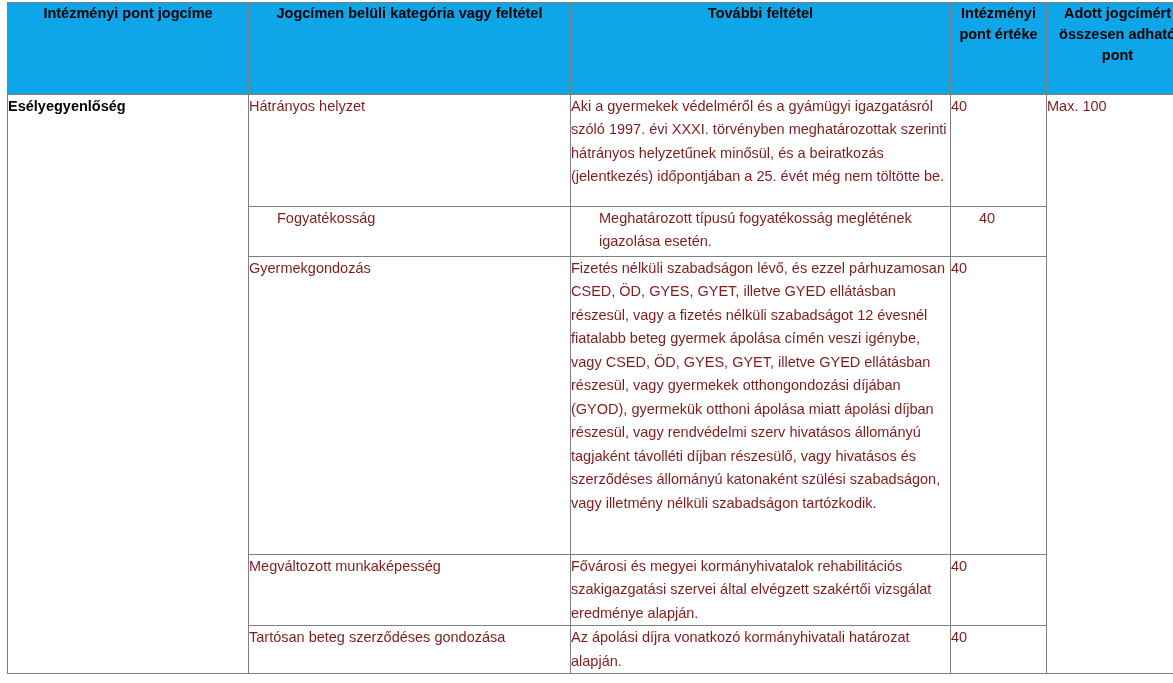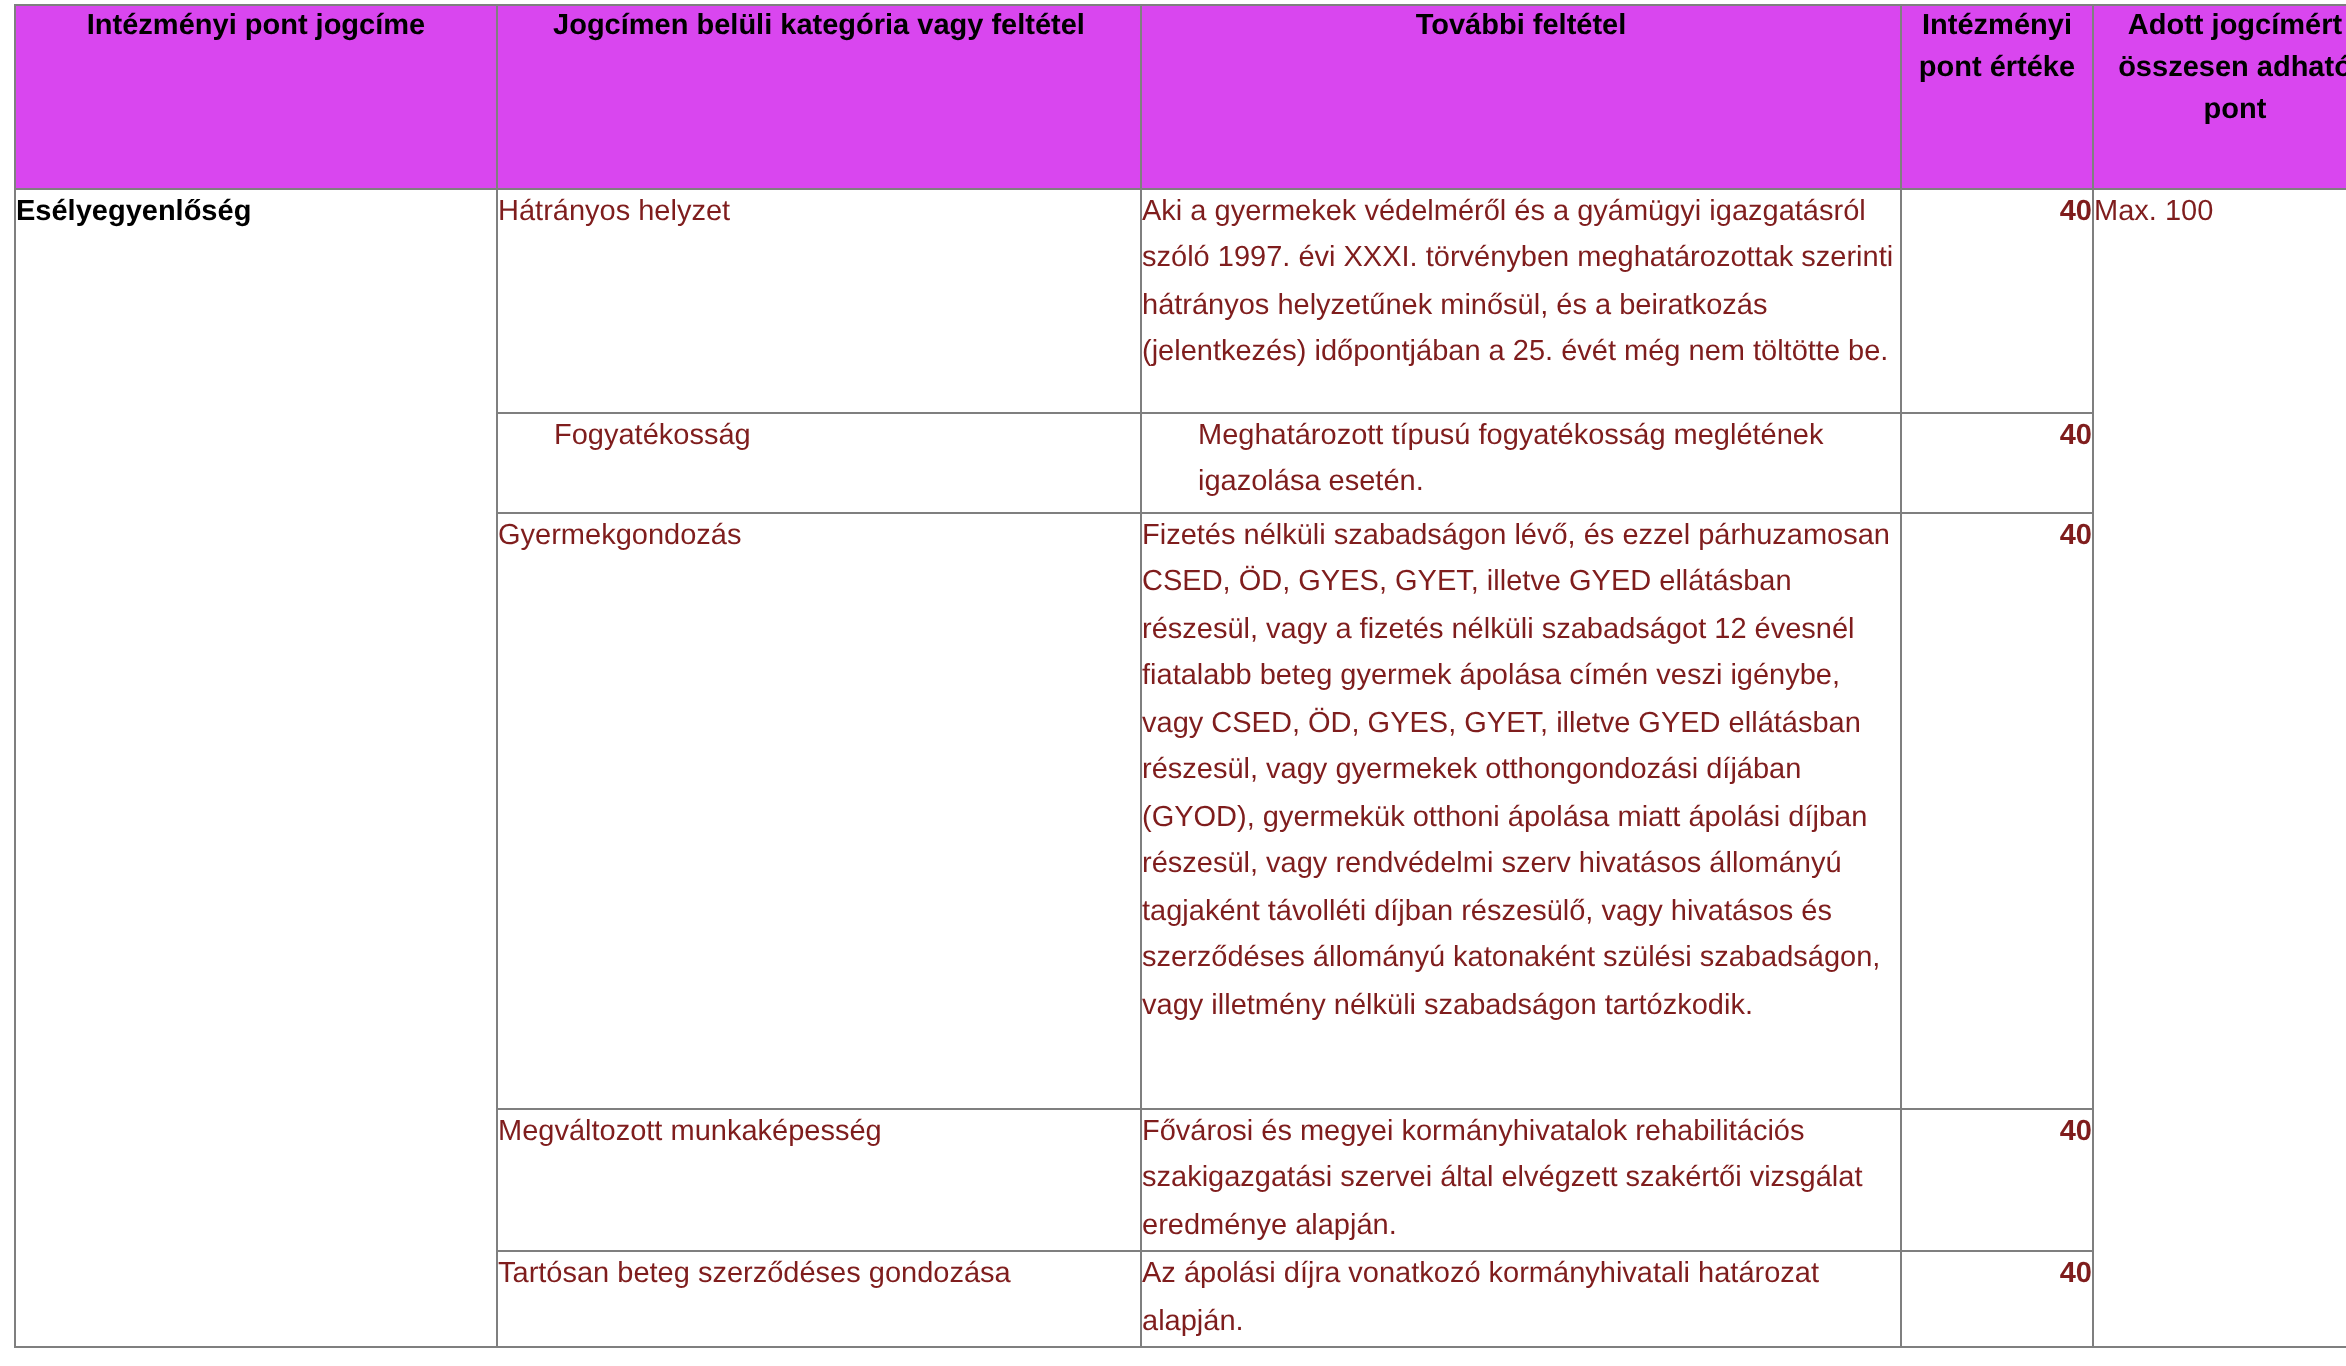--- a/index.html
+++ b/index.html
@@ -29,21 +29,21 @@
     table-layout: fixed;
   }
   table.points-table td,
   table.points-table th {
     border: 1px solid #7f7f7f;
     vertical-align: top;
     padding: 0;
   }
   
   thead th {
-    background: #d946ef;
+    background: #0ea5e9;
     color: #000000;
     font-weight: bold;
     font-size: 14.5px;
     line-height: 1.45;
     text-align: center;
     vertical-align: top;
     padding: 7px 6px 6px 6px;
     height: 92px;
     box-sizing: border-box;
   }
@@ -62,24 +62,23 @@
     box-sizing: border-box;
   }
   td.c-title {
     font-weight: bold;
     color: #000000;
     padding-left: 7px;
   }
   td.c-category { }
   td.c-condition { }
   td.c-value {
-    text-align: right;
+    text-align: left;
     padding-left: 4px;
     padding-right: 4px;
-    font-weight: bold;
   }
   td.c-total {
     text-align: left;
     padding-left: 4px;
     padding-right: 4px;
   }
   .cell-text { display: block; white-space: pre-line; }
 
   
   tr.r0 td { height: 112px; }

